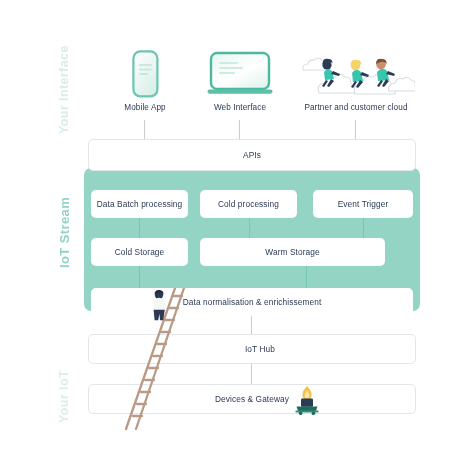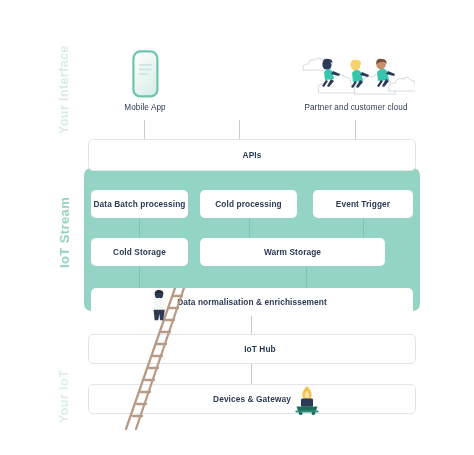--- a/index.html
+++ b/index.html
@@ -102,21 +102,21 @@
     position: absolute;
     background: #ffffff;
     border-radius: 5px;
     display: flex;
     align-items: center;
     justify-content: center;
     box-sizing: border-box;
   }
   .box-label {
     font-size: 8.3px;
-    font-weight: bold;
+    font-weight: normal;
     color: #2b3a55;
     letter-spacing: 0.1px;
     white-space: nowrap;
   }
   .box-plain {
     border: 1px solid #e3e5e8;
   }
   .box-onteal {
     border: none;
   }
@@ -179,20 +179,39 @@
         </defs>
         <rect x="1.4" y="1.4" width="24" height="45" rx="7" ry="7" fill="url(#gPhone)" stroke="#6cc5ae" stroke-width="2.2"></rect>
         <rect x="7" y="14" width="13" height="1.9" rx="0.9" fill="#cbe8e0"></rect>
         <rect x="7" y="18.5" width="13" height="1.9" rx="0.9" fill="#cbe8e0"></rect>
         <rect x="7" y="23" width="9" height="1.9" rx="0.9" fill="#cbe8e0"></rect>
       </svg>
     </div>
     <div class="top-caption">Mobile App</div>
   </div>
 
+  <div class="top-node" id="node-web">
+    <div class="icon-wrap">
+      <svg width="66" height="48" viewBox="0 0 66 48" aria-hidden="true">
+        <defs>
+          <linearGradient id="gScreen" x1="0.1" y1="0" x2="0.9" y2="1">
+            <stop offset="0%" stop-color="#e8f6f1"></stop>
+            <stop offset="55%" stop-color="#ffffff"></stop>
+            <stop offset="100%" stop-color="#dff2ec"></stop>
+          </linearGradient>
+        </defs>
+        <rect x="4" y="3" width="58" height="36" rx="6" ry="6" fill="url(#gScreen)" stroke="#4db8a0" stroke-width="2.4"></rect>
+        <rect x="12" y="12" width="19" height="2.1" rx="1" fill="#cfeae2"></rect>
+        <rect x="12" y="17" width="24" height="2.1" rx="1" fill="#cfeae2"></rect>
+        <rect x="12" y="22" width="16" height="2.1" rx="1" fill="#cfeae2"></rect>
+        <rect x="0.5" y="39.5" width="65" height="4.2" rx="2.1" fill="#5cbfa8"></rect>
+      </svg>
+    </div>
+    <div class="top-caption">Web Interface</div>
+  </div>
 
   <div class="top-node" id="node-cloud">
     <div class="icon-wrap">
       <svg width="118" height="52" viewBox="0 0 118 52" aria-hidden="true">
 
         <g fill="#ffffff" stroke="#d8dde2" stroke-width="1.1">
           <path d="M6 24q-1-6 5-6 1-5 7-4 3-4 7 0 5 0 5 5 4 0 3 5z"></path>
           <path d="M22 47q-3-9 6-10 2-8 10-6 4-6 10 0 7 0 6 8 6 1 4 8z"></path>
           <path d="M58 48q-3-10 7-11 2-8 11-6 5-6 11 1 7 0 7 8 6 2 4 8z"></path>
           <path d="M92 45q-2-7 6-8 2-6 8-4 4-4 8 1 5 1 4 6 5 1 3 5z"></path>

